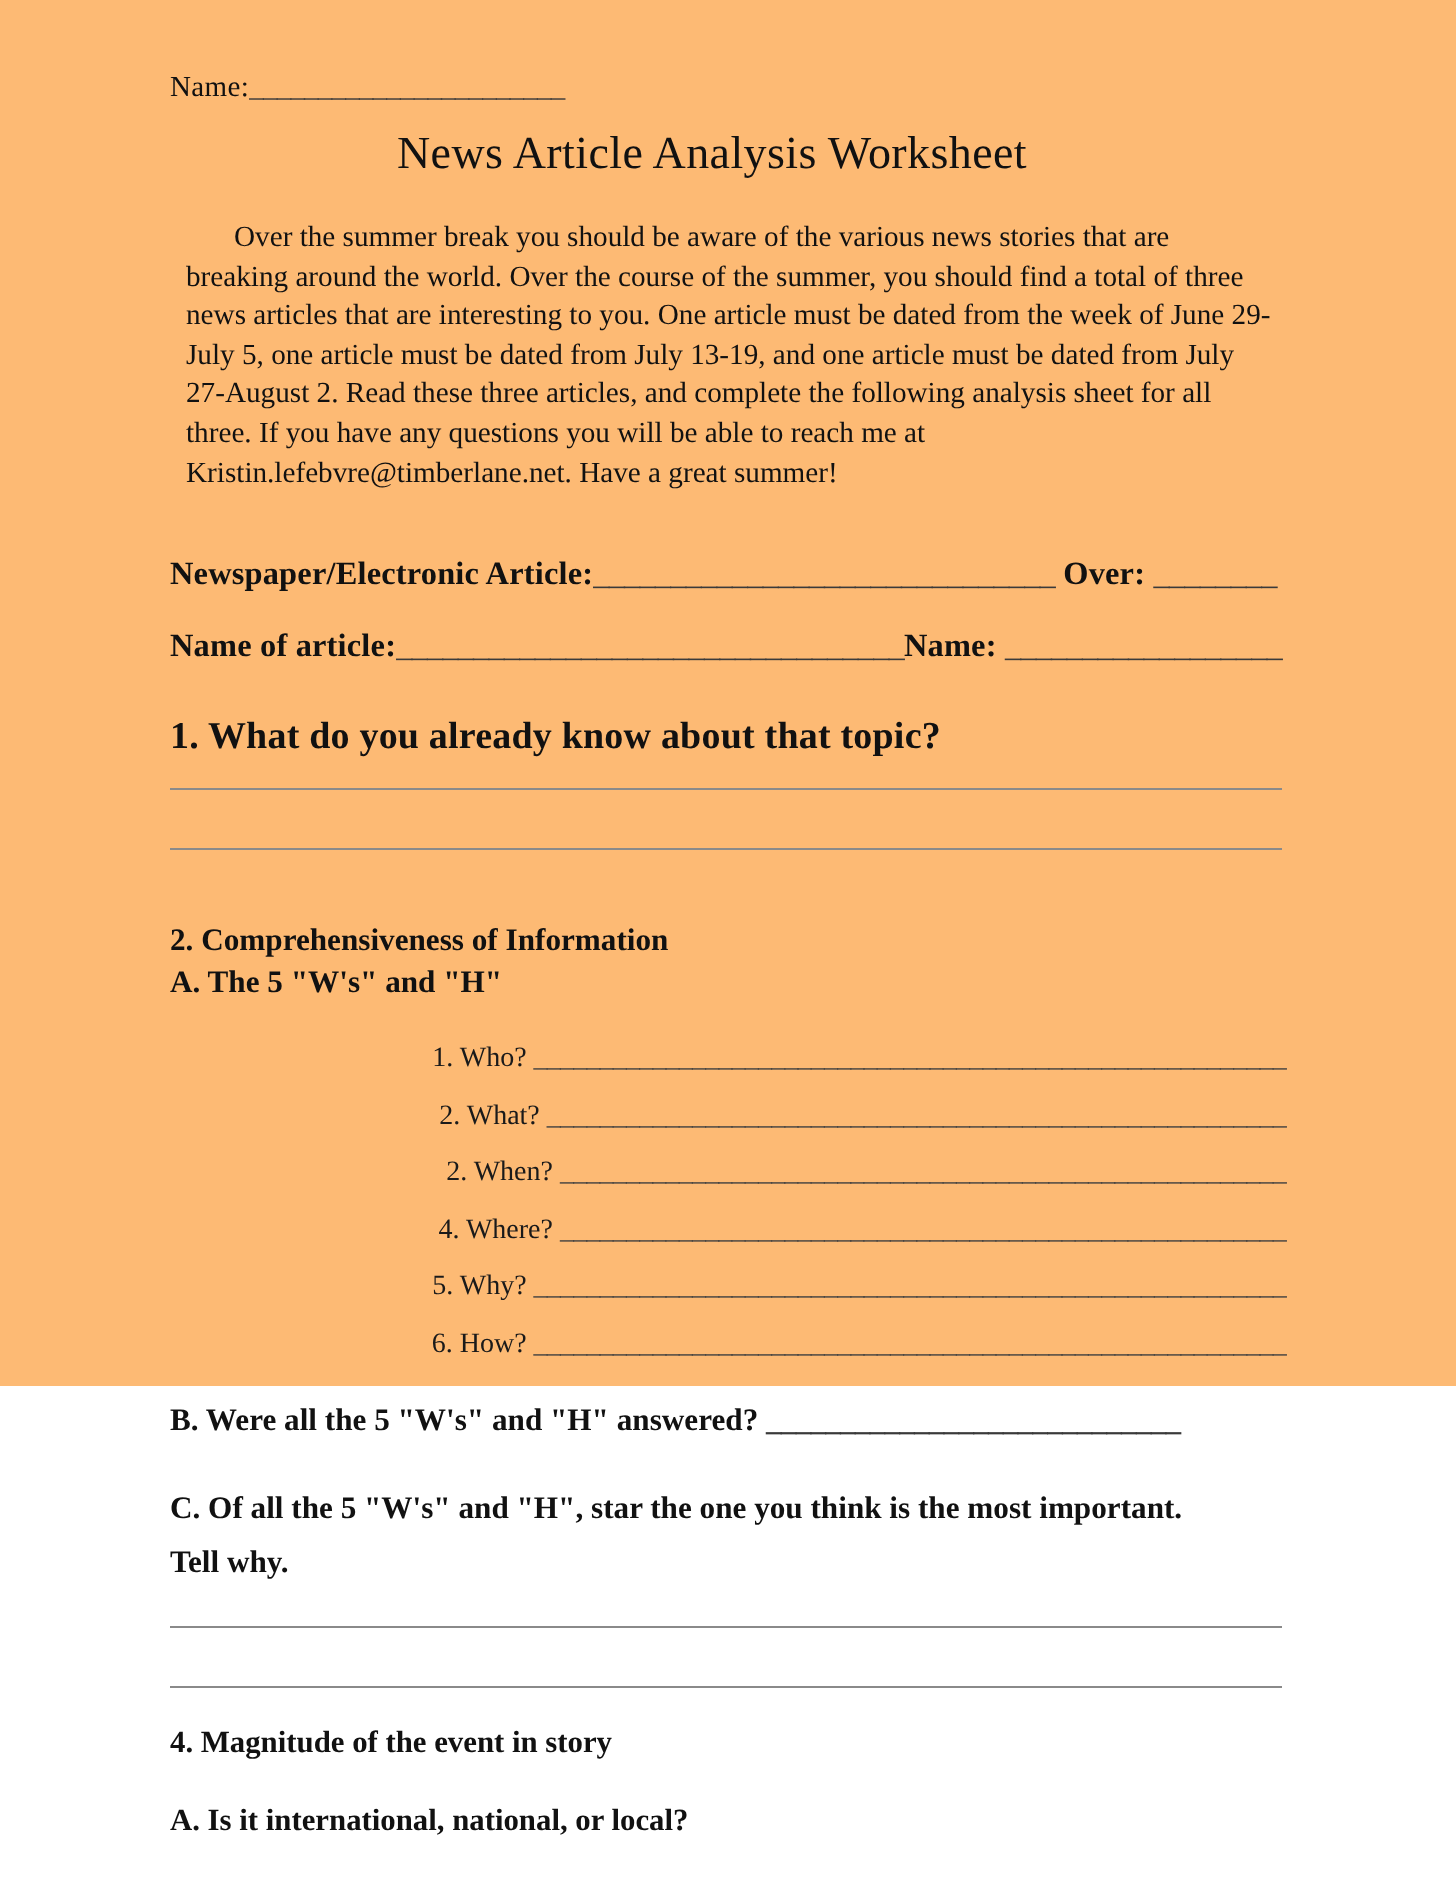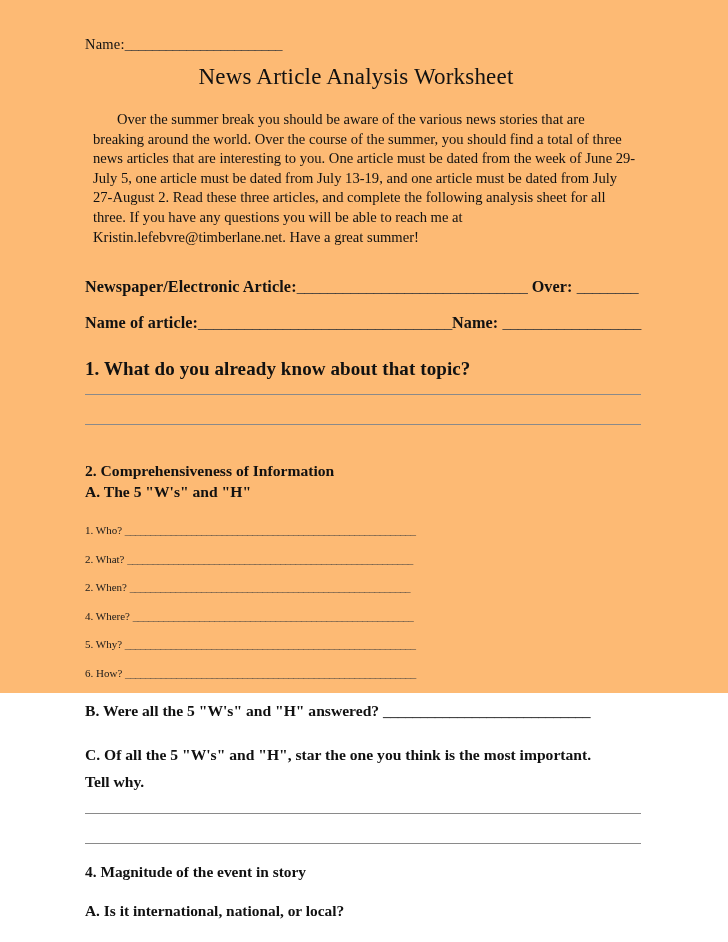--- a/index.html
+++ b/index.html
@@ -94,25 +94,26 @@
     width: 556px;
   }
   .rule + .rule { margin-top: 29px; }
 
   
   .sec2 { margin-top: 35px; }
   .sec2 .line { font-size: 15.6px; font-weight: bold; line-height: 21px; font-family: Liberation Serif, serif; }
 
   .wlist { margin-top: 18px; }
   .witem {
-    font-size: 11px;
+    font-size: 14px;
     line-height: 20px;
     white-space: nowrap;
     margin-bottom: 8.5px;
     color: #1a1a1a;
+    text-align: right;
   }
   .witem .fill { color: #3f3f3f; }
 
   .sec-b {
     margin-top: 17px;
     font-size: 15.6px;
     font-weight: bold;
     line-height: 22px;
     white-space: nowrap;
   }

